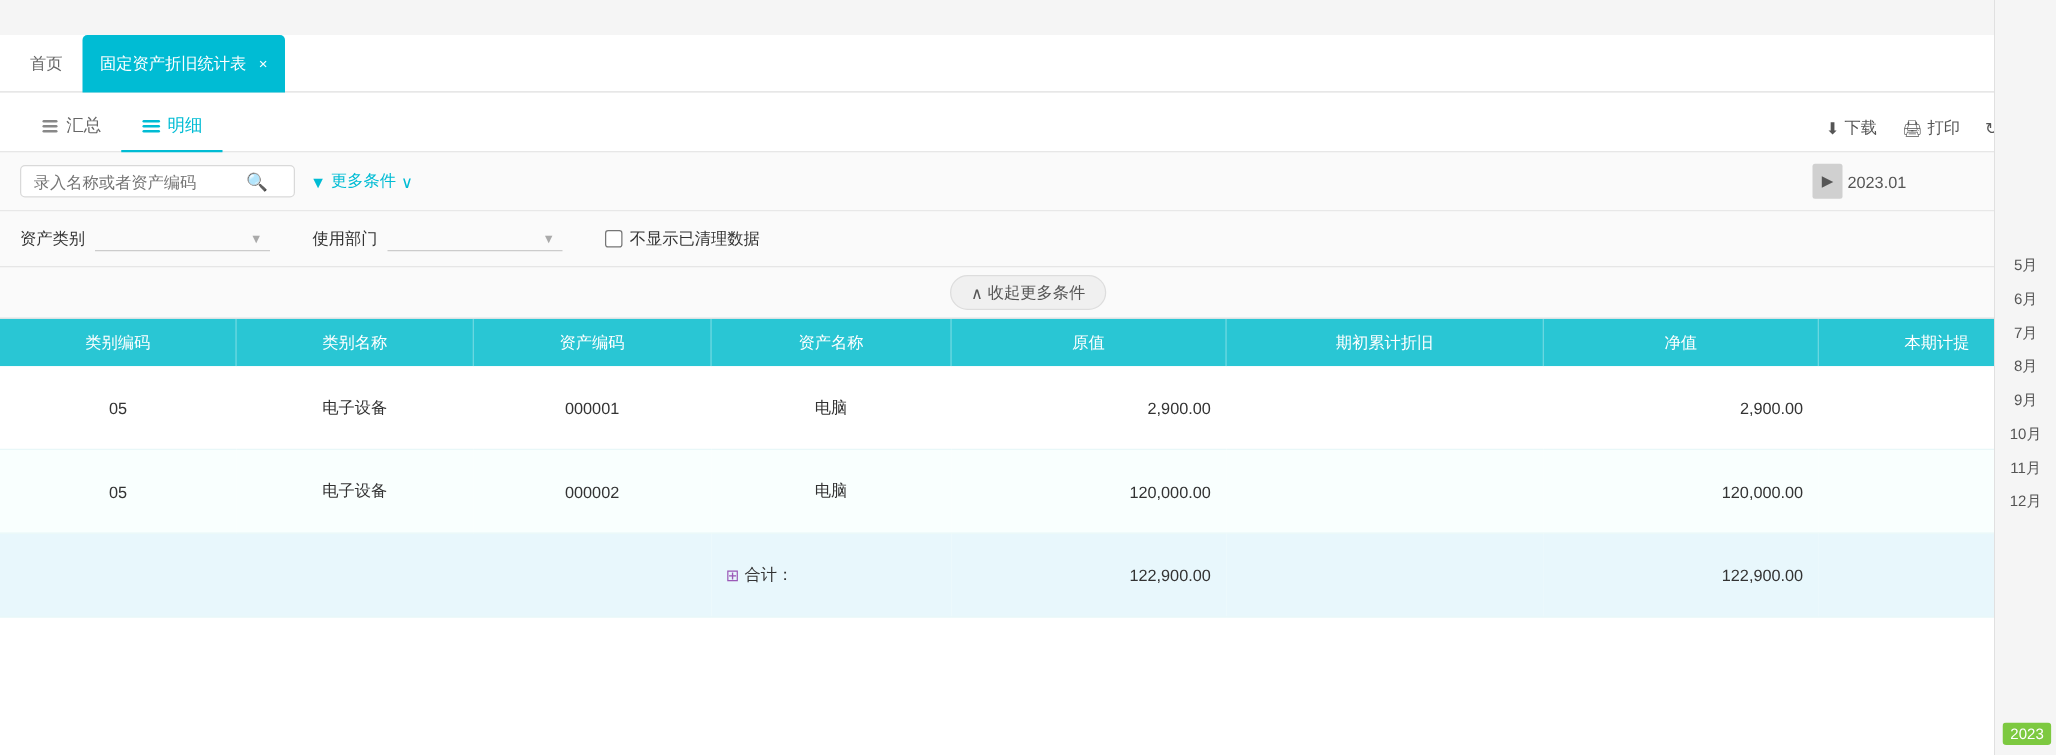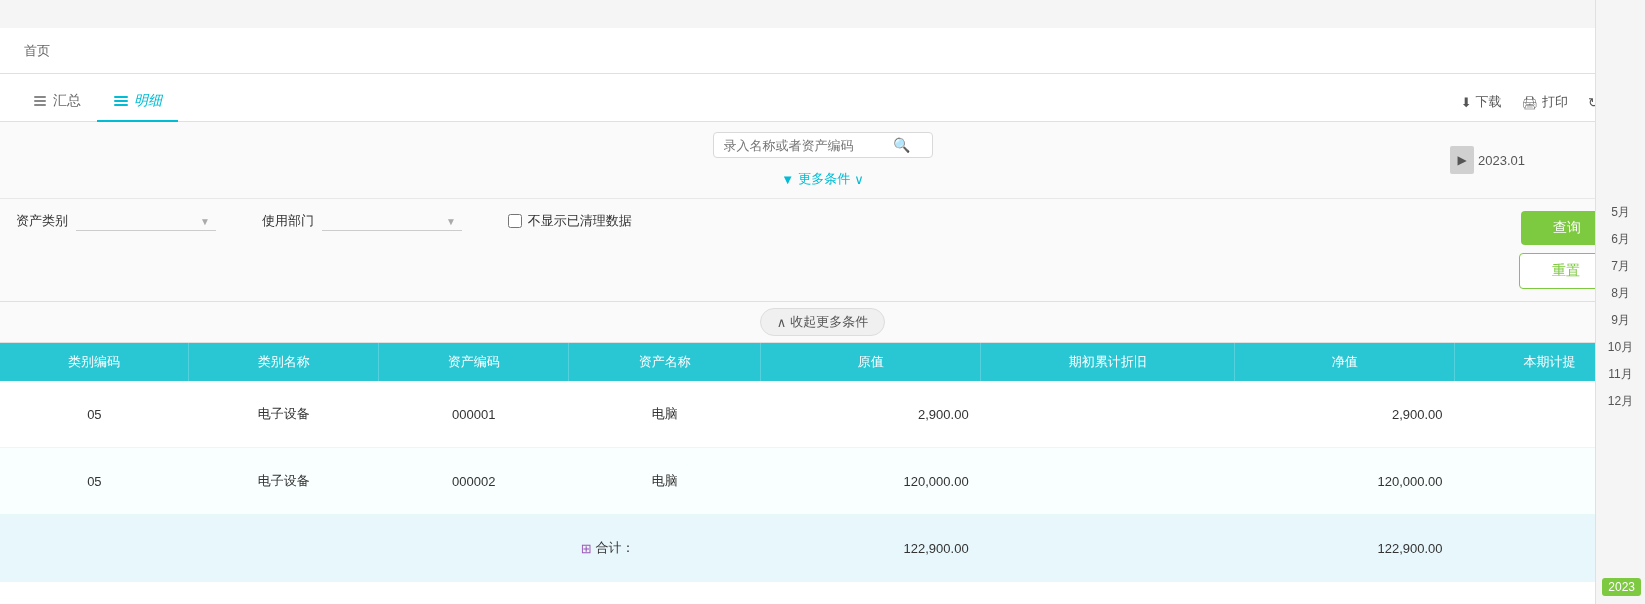--- a/index.html
+++ b/index.html
@@ -82,21 +82,20 @@
       padding: 10px 16px;
       font-size: 14px;
       color: #666;
       cursor: pointer;
       border-bottom: 2px solid transparent;
       margin-bottom: -1px;
     }
     .sub-tab.active {
       color: #00bcd4;
       border-bottom: 2px solid #00bcd4;
-      font-style: italic;
     }
     .sub-tab .tab-icon {
       width: 16px;
       height: 16px;
       display: inline-flex;
       align-items: center;
       justify-content: center;
     }
 
     .toolbar-right {
@@ -117,21 +116,20 @@
     }
 
     
     .search-bar {
       display: flex;
       align-items: center;
       padding: 10px 16px;
       border-bottom: 1px solid #e8e8e8;
       background: #fafafa;
       gap: 12px;
-      flex-direction: column;
     }
     .search-input-wrap {
       display: flex;
       align-items: center;
       border: 1px solid #d9d9d9;
       border-radius: 4px;
       padding: 4px 10px;
       background: #fff;
       width: 220px;
     }
@@ -175,21 +173,21 @@
       padding: 12px 16px;
       background: #fafafa;
       border-bottom: 1px solid #e0e0e0;
       display: flex;
       flex-direction: column;
       gap: 12px;
     }
     .filter-row {
       display: flex;
       align-items: center;
-      gap: 52px;
+      gap: 40px;
     }
     .filter-item {
       display: flex;
       align-items: center;
       gap: 8px;
     }
     .filter-label {
       font-size: 13px;
       color: #333;
       white-space: nowrap;
@@ -360,20 +358,24 @@
       font-size: 12px;
       padding: 2px 6px;
       border-radius: 3px;
     }
   </style>
 </head>
 <body>
 
 <div class="top-nav">
   <span class="nav-home">首页</span>
+  <div class="nav-tab">
+    <span>固定资产折旧统计表</span>
+    <span class="close-btn">×</span>
+  </div>
   <span class="nav-close-all">×</span>
 </div>
 
 <div class="main-content">
 
   <div class="sub-tabs">
     <div class="sub-tab">
       <span class="tab-icon">
         <svg width="16" height="16" viewBox="0 0 16 16" fill="none">
           <rect x="2" y="11" width="12" height="2" rx="1" fill="#888"></rect>
@@ -447,24 +449,20 @@
                 <option value=""></option>
               </select>
               <span class="select-arrow">▼</span>
             </div>
           </div>
           <div class="checkbox-item">
             <input type="checkbox" style="">
             <span>不显示已清理数据</span>
           </div>
         </div>
-      </div>
-      <div class="filter-actions">
-        <button class="btn-query">查询</button>
-        <button class="btn-reset">重置</button>
       </div>
     </div>
   </div>
 
   <div class="collapse-bar">
     <button class="collapse-btn">
       <span>∧</span>
       <span>收起更多条件</span>
     </button>
   </div>

